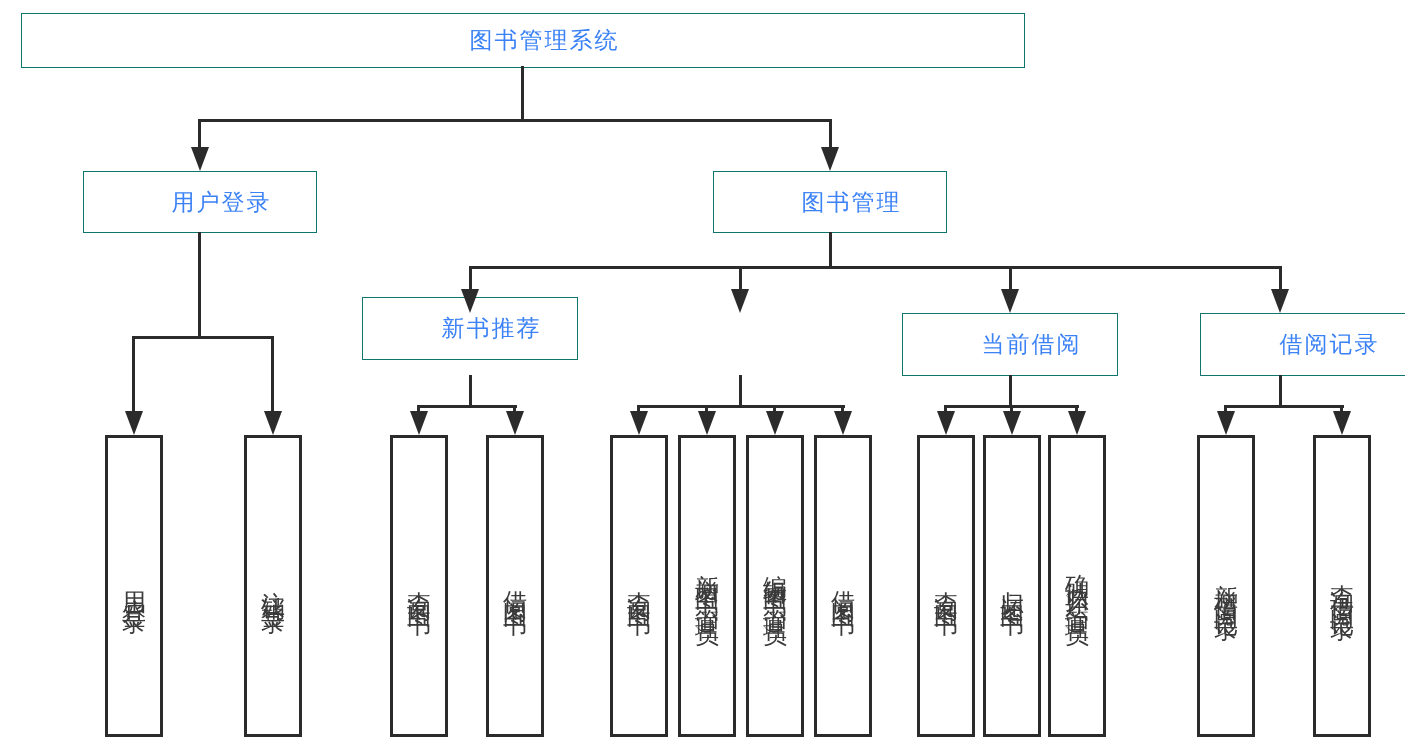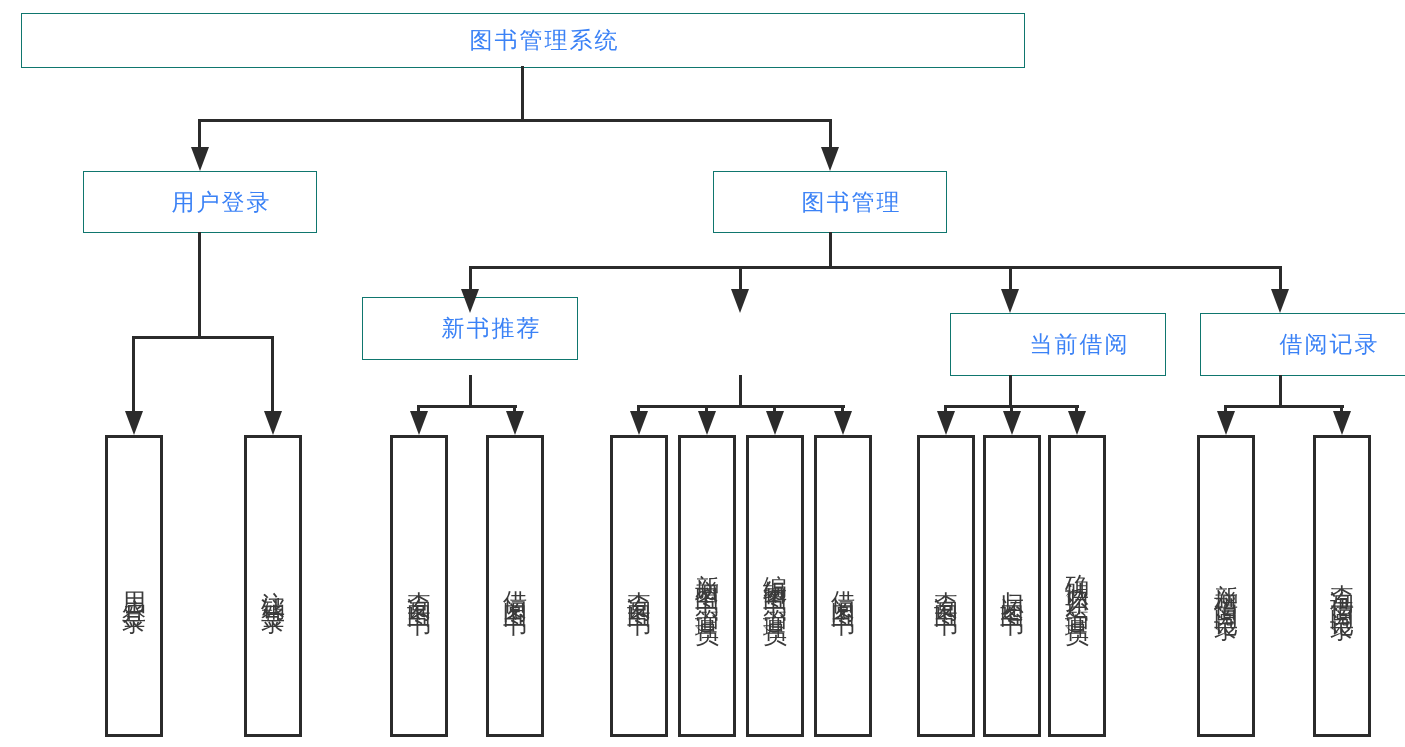--- a/index.html
+++ b/index.html
@@ -80,21 +80,21 @@
 
   <div class="node" style="left:21px; top:13px; width:1004px; height:55px;">图书管理系统</div>
 
   <div class="node" style="left:83px; top:171px; width:234px; height:62px;">用户登录</div>
 
   <div class="node" style="left:713px; top:171px; width:234px; height:62px;">图书管理</div>
 
   <div class="node" style="left:362px; top:297px; width:216px; height:63px;">新书推荐</div>
 
 
-  <div class="node" style="left:950px; top:313px; width:216px; height:63px;">当前借阅</div>
+  <div class="node" style="left:902px; top:313px; width:216px; height:63px;">当前借阅</div>
 
   <div class="node" style="left:1200px; top:313px; width:216px; height:63px;">借阅记录</div>
 
   <div class="vnode" style="left:105px; top:435px; width:58px; height:302px;">用户登录</div>
   <div class="vnode" style="left:244px; top:435px; width:58px; height:302px;">注销登录</div>
 
   <div class="vnode" style="left:390px; top:435px; width:58px; height:302px;">查询图书</div>
   <div class="vnode" style="left:486px; top:435px; width:58px; height:302px;">借阅图书</div>
 
   <div class="vnode" style="left:610px; top:435px; width:58px; height:302px;">查询图书</div>

